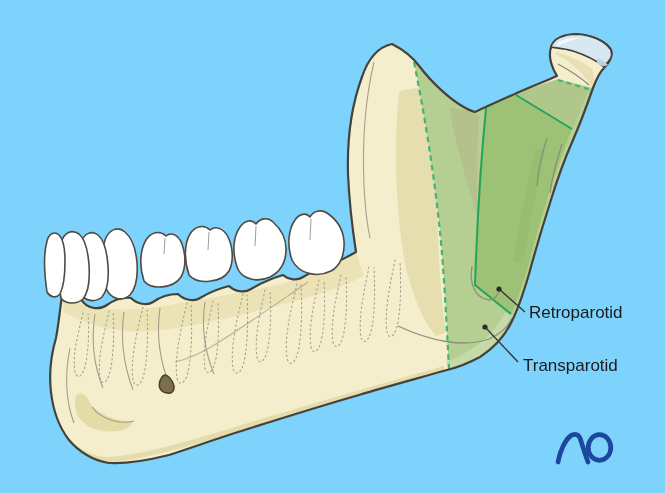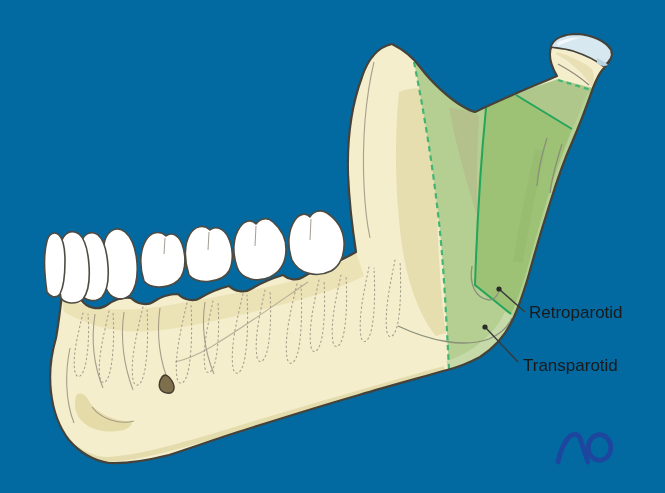--- a/index.html
+++ b/index.html
@@ -1,19 +1,19 @@
 <!DOCTYPE html>
 <html><head>
 <meta charset="utf-8">
 <style>
   html,body{margin:0;padding:0;background:#ffffff;}
   .stage{
     position:relative;
     width:665px;height:493px;
-    background:#0369a1;
+    background:#7dd3fc;
     overflow:hidden;
     font-family:"Liberation Sans", sans-serif;
   }
   svg{display:block;}
   .anno-label{
     font-family:"Liberation Sans", sans-serif;
     font-size:17px;
     fill:#1a1a1a;
   }
 </style>

